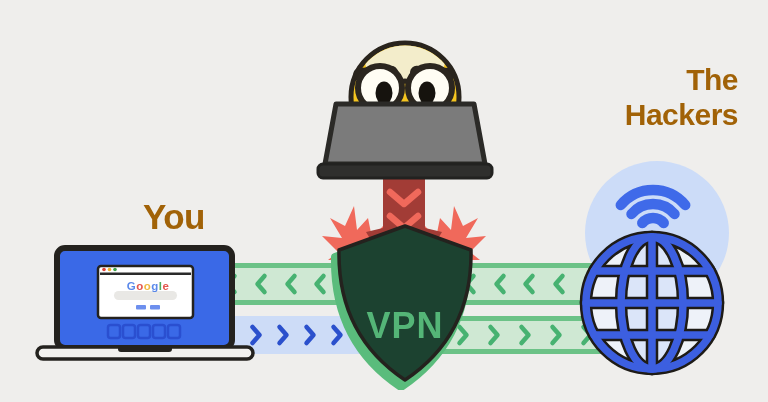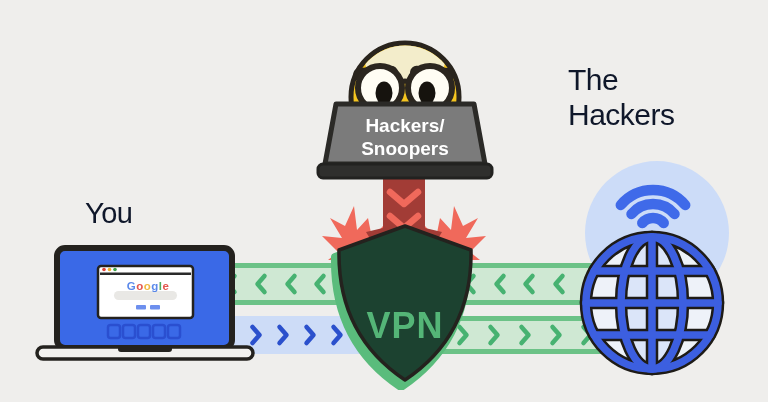--- a/index.html
+++ b/index.html
@@ -10,22 +10,22 @@
   }
   .abs{position:absolute;}
   
   .tunnel{position:absolute; box-sizing:border-box;}
   .tunnel-green{background:#cfe8d3; border-top:5px solid #6cc287; border-bottom:5px solid #6cc287;}
   .tunnel-blue{background:#cddcf7;}
   .chev-row{display:flex; align-items:center; justify-content:space-evenly; width:100%; height:100%;}
   .chev-green{color:#47b271;}
   .chev-blue{color:#2b50cc;}
   
-  .headline{color:#0f172a; font-weight:400; letter-spacing:-0.5px; text-align:left;}
-  .you-label{left:85px; top:197px; width:120px; font-size:29px;}
+  .headline{color:#a16207; font-weight:700; letter-spacing:-0.5px; text-align:right;}
+  .you-label{left:85px; top:197px; width:120px; font-size:35px;}
   .internet-label{left:568px; top:62px; width:170px; font-size:30px; line-height:35px;}
   .hacker-label{left:330px; top:114px; width:150px; text-align:center;
     color:#ffffff; font-weight:700; font-size:19px; line-height:23px; letter-spacing:0;}
   .vpn-label{left:344px; top:277px; width:122px; text-align:center;
     color:#54b577; font-weight:700; font-size:36px; letter-spacing:1px;margin-top:28px;}
   .line{display:block;}
   
   .google-logo{left:121px; top:279px; width:54px; height:14px;
     display:flex; align-items:center; justify-content:center;
     font-size:11.5px; font-weight:700; filter:blur(0.6px); opacity:.9; letter-spacing:0.5px;}
@@ -160,24 +160,20 @@
     <circle cx="38" cy="50" r="22" fill="#fffdf4" stroke="#2b261f" stroke-width="6"></circle>
     <circle cx="88" cy="50" r="22" fill="#fffdf4" stroke="#2b261f" stroke-width="6"></circle>
     <ellipse cx="42" cy="55" rx="8.5" ry="11.5" fill="#16130e"></ellipse>
     <ellipse cx="85" cy="55" rx="8.5" ry="11.5" fill="#16130e"></ellipse>
   </svg>
 
   <svg class="abs" style="left:315px; top:100px;" width="180" height="82" viewBox="0 0 180 82">
     <path d="M21,4 L159,4 L170,64 L10,64 Z" fill="#7b7b7b" stroke="#2b2a27" stroke-width="5" stroke-linejoin="round"></path>
     <rect x="3" y="64" width="174" height="14" rx="5" fill="#2f2f2d" stroke="#222220" stroke-width="3"></rect>
   </svg>
-  <div class="abs hacker-label">
-    <span class="line">Hackers/</span>
-    <span class="line">Snoopers</span>
-  </div>
 
   <svg class="abs" style="left:30px; top:242px;" width="230" height="122" viewBox="0 0 230 122">
     <rect x="27" y="6" width="175" height="100" rx="8" fill="#3a69e7" stroke="#24221e" stroke-width="6"></rect>
     <g fill="none" stroke="#2a4fd0" stroke-width="2.5">
       <rect x="78" y="83" width="12" height="13" rx="2.5"></rect>
       <rect x="93" y="83" width="12" height="13" rx="2.5"></rect>
       <rect x="108" y="83" width="12" height="13" rx="2.5"></rect>
       <rect x="123" y="83" width="12" height="13" rx="2.5"></rect>
       <rect x="138" y="83" width="12" height="13" rx="2.5"></rect>
     </g>

